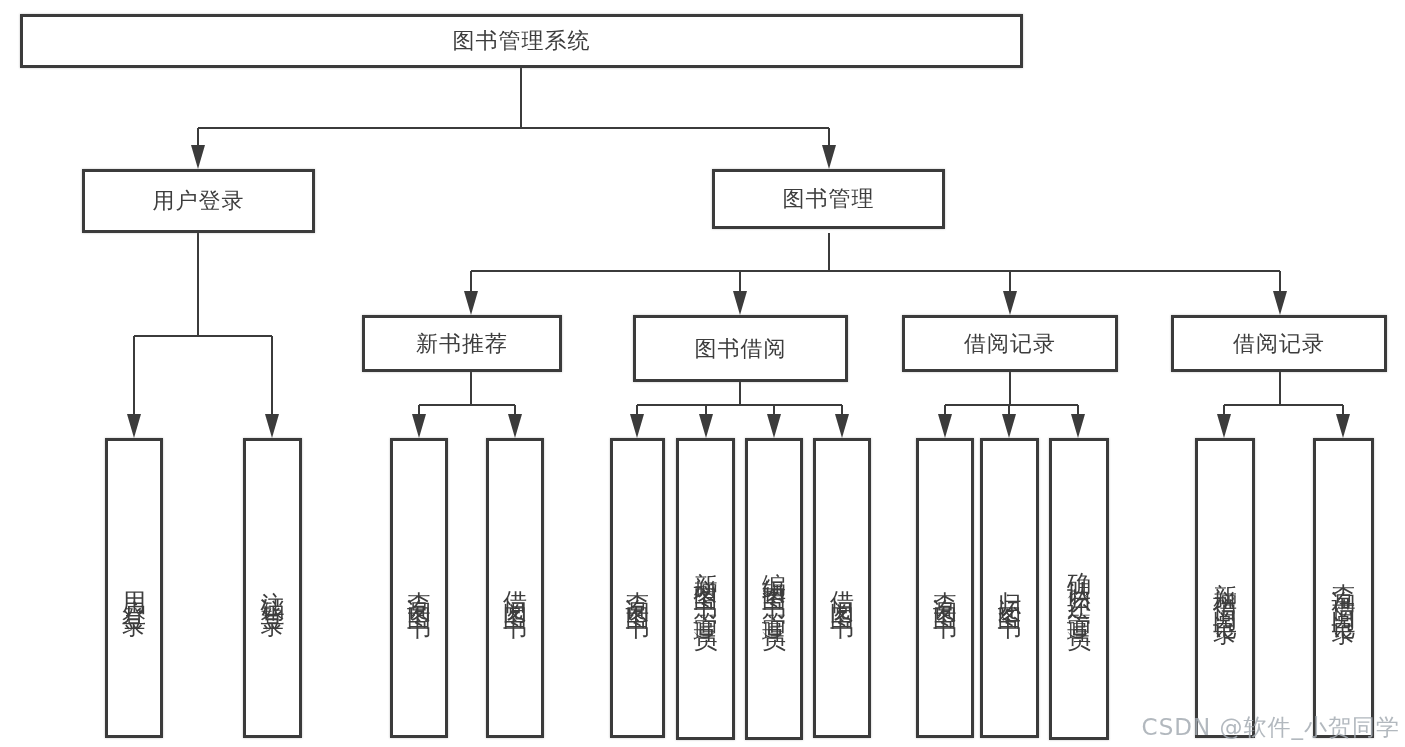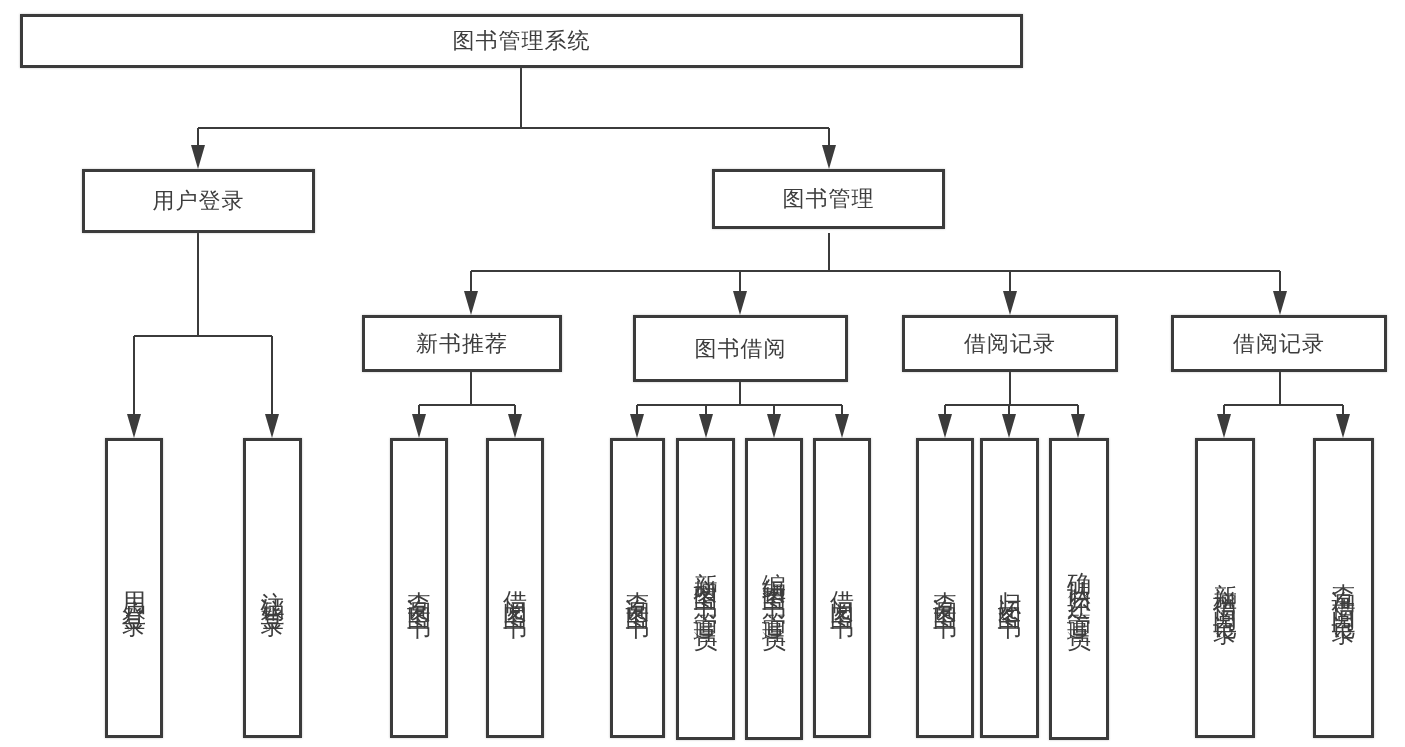--- a/index.html
+++ b/index.html
@@ -157,14 +157,15 @@
     <span>确认归还（管理员）</span>
   </div>
 
   <div class="box vbox" style="left:1195px;top:438px;width:60px;height:300px">
     <span>新增借阅记录</span>
   </div>
   <div class="box vbox" style="left:1313px;top:438px;width:61px;height:300px">
     <span>查询借阅记录</span>
   </div>
 
+  <div class="watermark">CSDN @软件_小贺同学</div>
 
 </div>
 
 </body></html>

